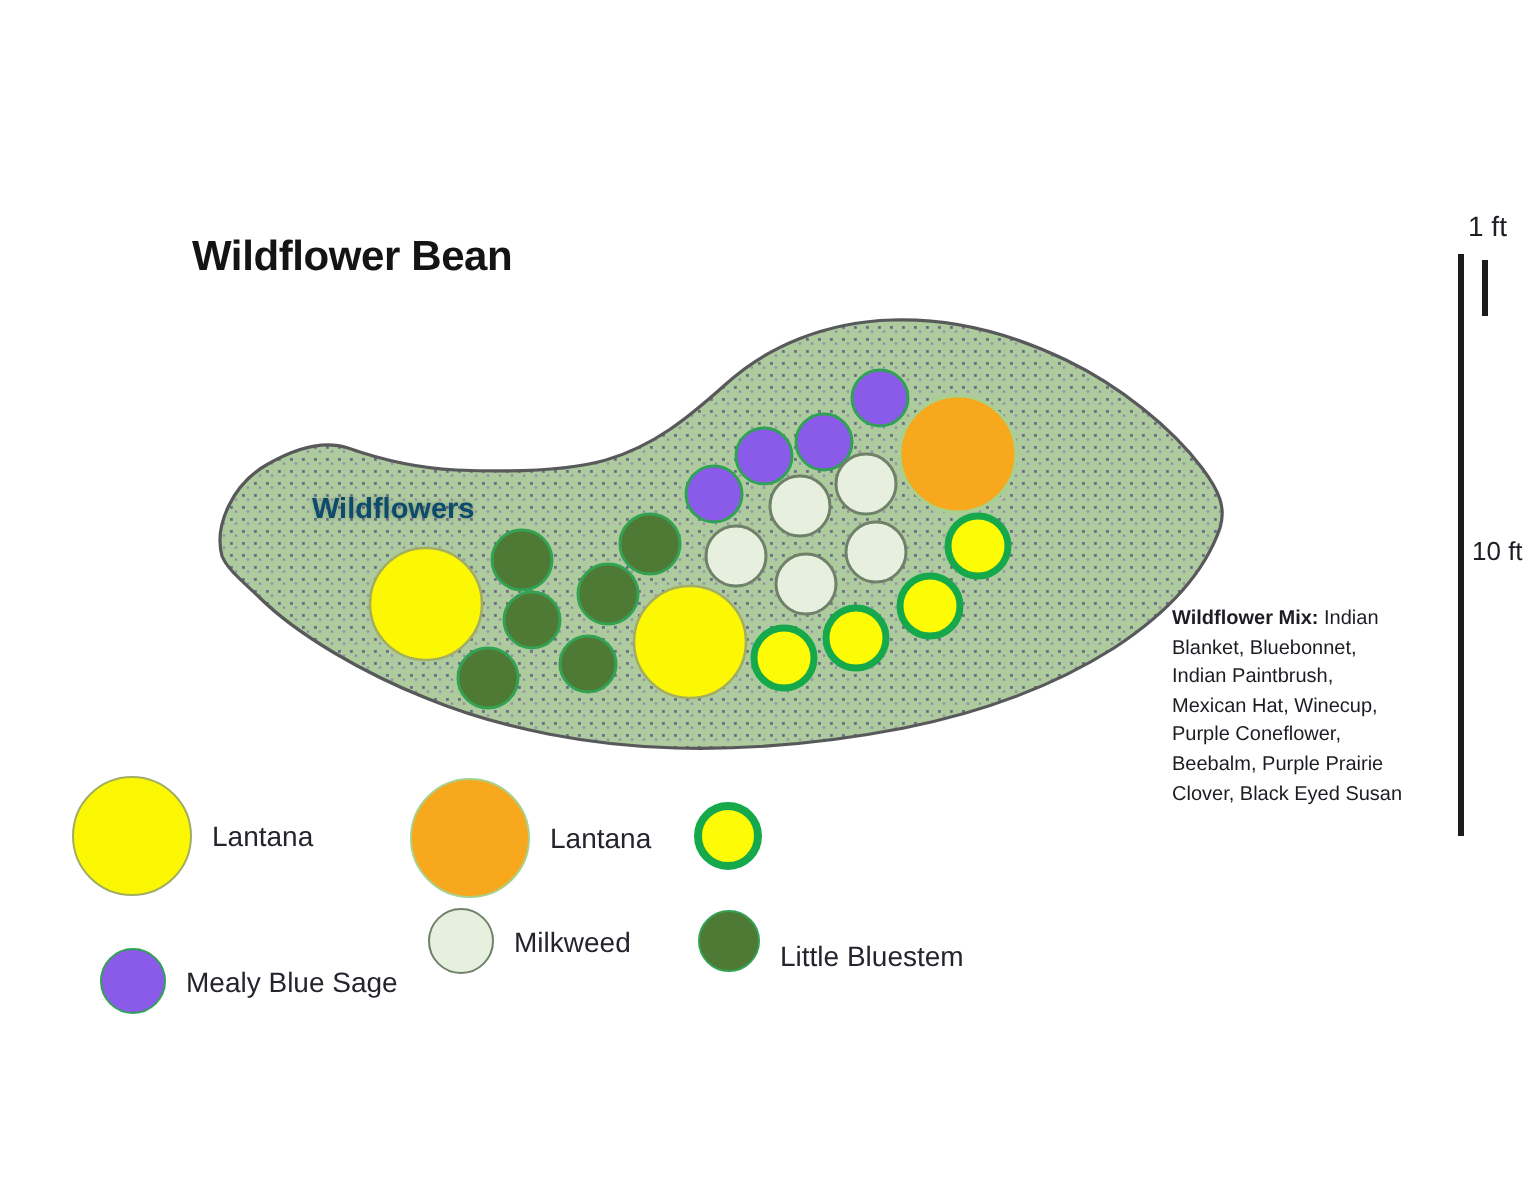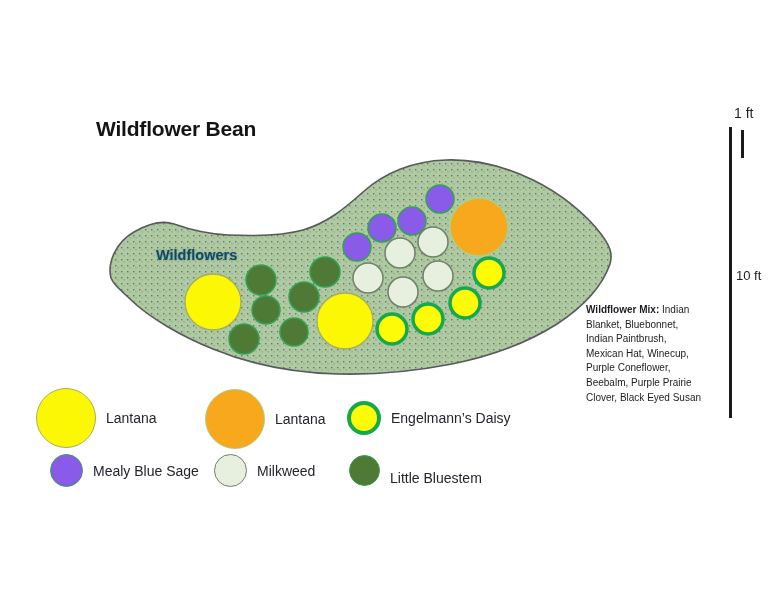--- a/index.html
+++ b/index.html
@@ -27,21 +27,21 @@
     left:586px;top:303px;width:178px;font-size:10px;line-height:14.6px;color:#1c1c22;
   }
   #mix-block b{font-weight:bold;}
   
   .legend-item{position:absolute;display:flex;align-items:center;gap:10px;}
   .legend-swatch{border-radius:50%;box-sizing:border-box;flex:0 0 auto;}
   .legend-label{font-size:14px;color:#24242c;white-space:nowrap;}
   .li-1{left:36px;top:388px;}
   .li-2{left:205px;top:389px;}
   .li-3{left:347px;top:401px;}
-  .li-4{left:50px;top:454px;}
+  .li-4{left:50px;top:474px;}
   .li-5{left:214px;top:454px;text-align:right;}
   .li-6{left:349px;top:455px;align-items:flex-end;}
 </style>
 </head>
 <body>
 
 <div class="abs" id="page-title">Wildflower Bean</div>
 
 <svg class="abs" id="bean-svg" width="768" height="593" viewBox="0 0 768 593">
   <defs>
@@ -108,21 +108,20 @@
     <div class="legend-item li-1">
       <div class="legend-swatch" style="width: 60px; height: 60px; background: rgb(252, 248, 3); border: 1.5px solid rgb(163, 174, 98);"></div>
       <span class="legend-label">Lantana</span>
     </div>
     <div class="legend-item li-2">
       <div class="legend-swatch" style="width: 60px; height: 60px; background: rgb(247, 168, 29); border: 1.5px solid rgb(169, 209, 142);"></div>
       <span class="legend-label">Lantana</span>
     </div>
     <div class="legend-item li-3">
       <div class="legend-swatch" style="width: 34px; height: 34px; background: rgb(253, 251, 5); border: 4.5px solid rgb(21, 169, 75);"></div>
-      <span class="legend-label">Engelmann’s Daisy</span>
     </div>
     <div class="legend-item li-4">
       <div class="legend-swatch" style="width: 33px; height: 33px; background: rgb(138, 91, 232); border: 1.5px solid rgb(48, 162, 86);"></div>
       <span class="legend-label">Mealy Blue Sage</span>
     </div>
     <div class="legend-item li-5">
       <div class="legend-swatch" style="width: 33px; height: 33px; background: rgb(231, 240, 223); border: 1.5px solid rgb(111, 129, 104);"></div>
       <span class="legend-label">Milkweed</span>
     </div>
     <div class="legend-item li-6">

